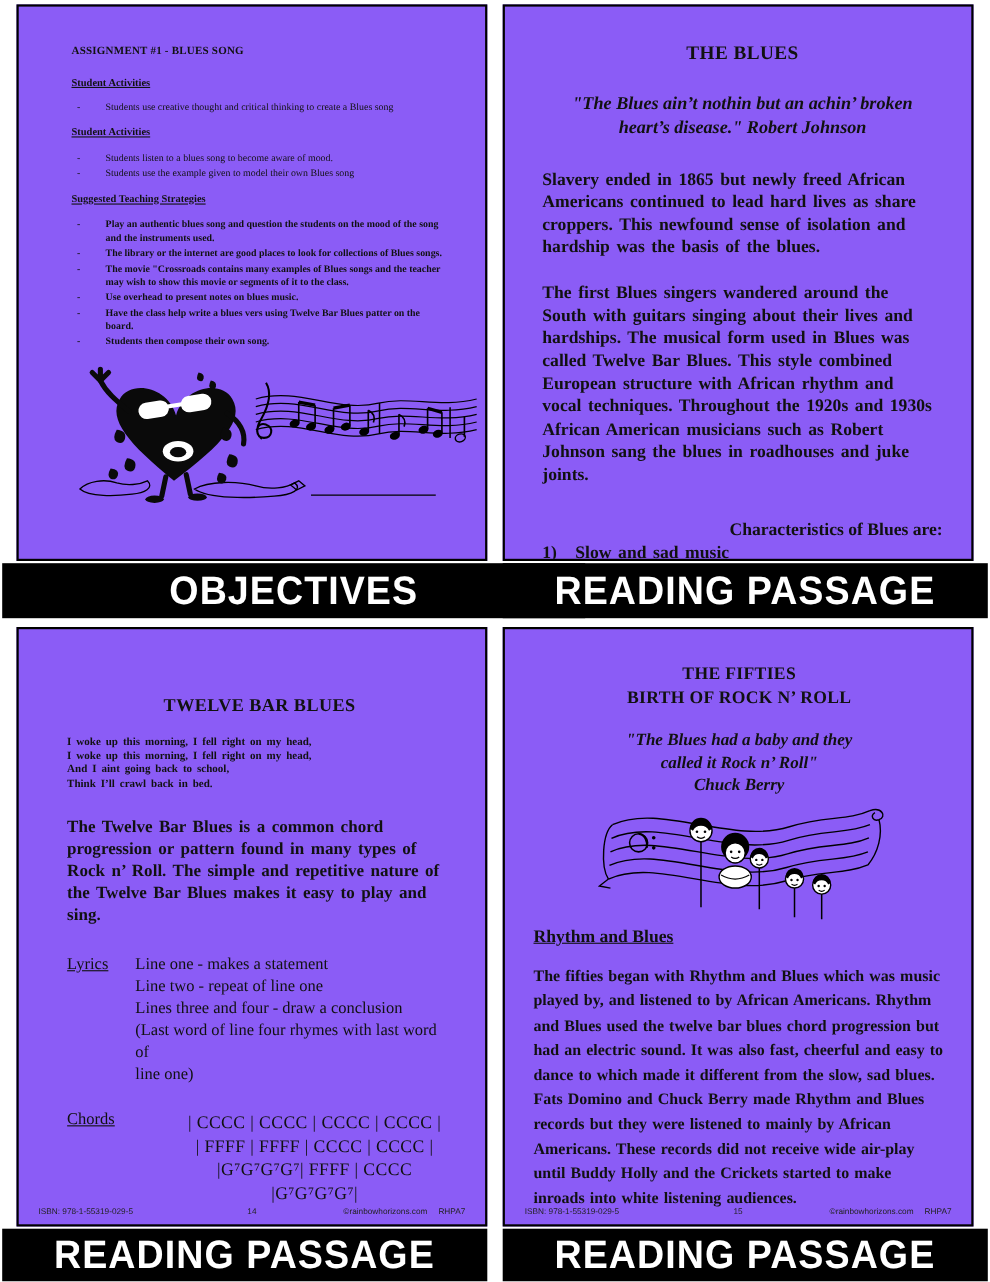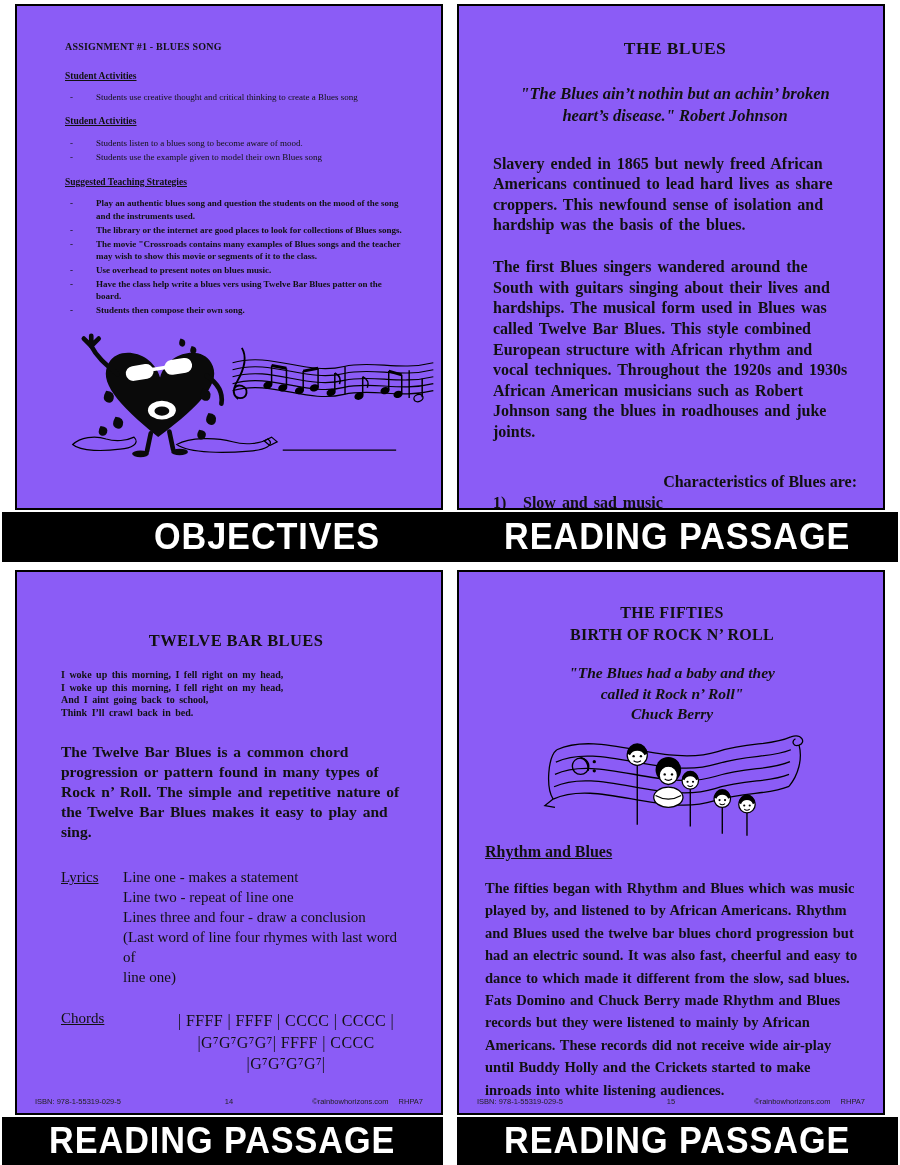--- a/index.html
+++ b/index.html
@@ -229,20 +229,21 @@
           <div>Line two - repeat of line one</div>
           <div>Lines three and four - draw a conclusion</div>
           <div>(Last word of line four rhymes with last word of</div>
           <div>line one)</div>
         </div>
       </div>
 
       <div class="chords-block">
         <span class="side-label">Chords</span>
         <div class="chord-rows">
+          <div>| CCCC | CCCC | CCCC | CCCC |</div>
           <div>| FFFF | FFFF | CCCC | CCCC |</div>
           <div>|G⁷G⁷G⁷G⁷| FFFF | CCCC |G⁷G⁷G⁷G⁷|</div>
         </div>
       </div>
 
       <div class="page-footer">
         <span class="f-left">ISBN: 978-1-55319-029-5</span>
         <span class="f-center">14</span>
         <span class="f-right"><span>©rainbowhorizons.com</span><span class="f-code">RHPA7</span></span>
       </div>

